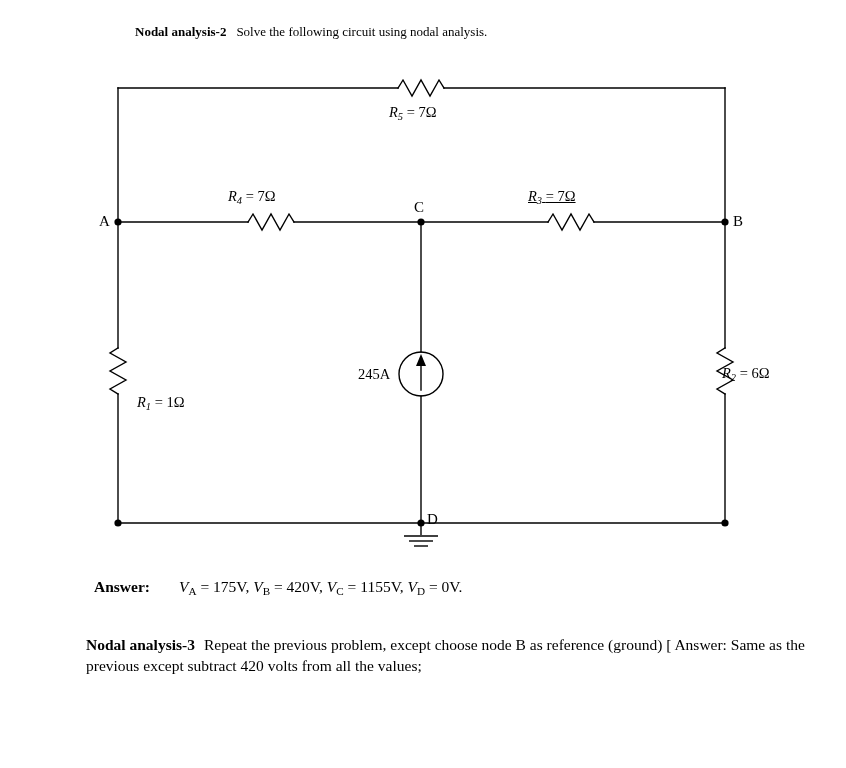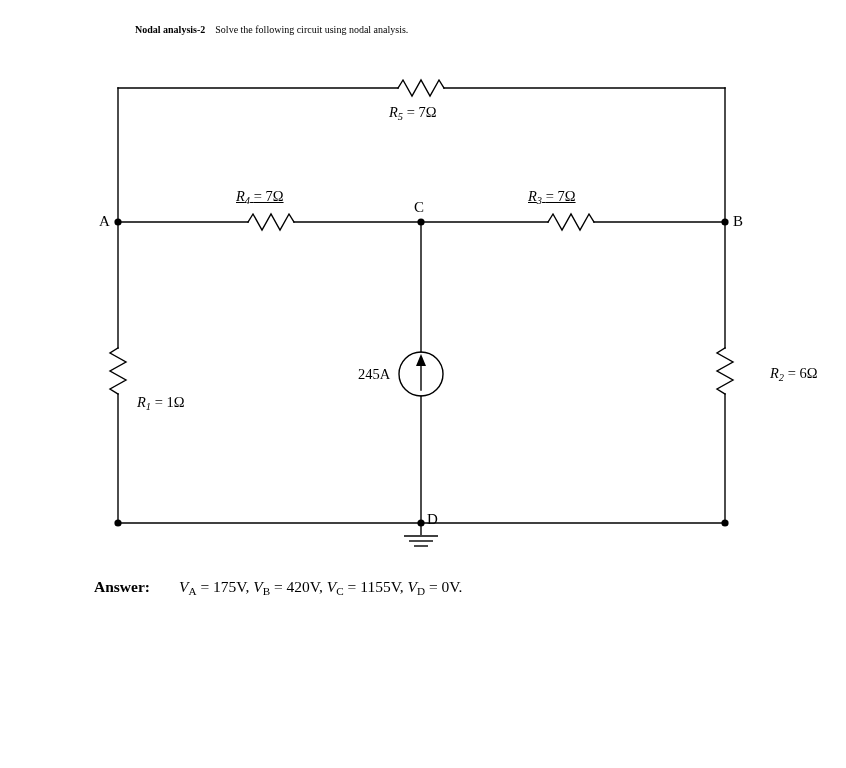--- a/index.html
+++ b/index.html
@@ -19,21 +19,21 @@
     position: relative;
     width: 846px;
     height: 768px;
   }
 
   
   .title-line {
     position: absolute;
     left: 135px;
     top: 24px;
-    font-size: 10px;
+    font-size: 13px;
     white-space: nowrap;
   }
   .title-line .lead {
     font-weight: bold;
   }
   .title-line .body {
     margin-left: 10px;
   }
 
   .answer-line {
@@ -159,43 +159,47 @@
         <circle cx="421" cy="523" r="3.6"></circle>
         <circle cx="118" cy="523" r="3.6"></circle>
         <circle cx="725" cy="523" r="3.6"></circle>
       </g>
     </svg>
 
     <div class="clabel" style="left:389px; top:104px;">
       <span class="var">R</span><span class="sub">5</span>&nbsp;<span>= 7Ω</span>
     </div>
 
-    <div class="clabel" style="left:236px; top:188px;text-decoration:underline;">
+    <div class="clabel" style="left:228px; top:188px;">
       <span class="var">R</span><span class="sub">4</span>&nbsp;<span>= 7Ω</span>
     </div>
 
     <div class="clabel" style="left:528px; top:188px;text-decoration:underline;">
       <span class="var">R</span><span class="sub">3</span>&nbsp;<span>= 7Ω</span>
     </div>
 
     <div class="clabel" style="left:137px; top:365px;margin-top:29px;">
       <span class="var">R</span><span class="sub">1</span>&nbsp;<span>= 1Ω</span>
     </div>
 
-    <div class="clabel" style="left:770px; top:365px;">
+    <div class="clabel" style="left:722px; top:365px;">
       <span class="var">R</span><span class="sub">2</span>&nbsp;<span>= 6Ω</span>
     </div>
 
     <div class="clabel" style="left:358px; top:366px;">245A</div>
 
     <div class="nodelabel" style="left:99px; top:213px;">A</div>
     <div class="nodelabel" style="left:733px; top:213px;">B</div>
     <div class="nodelabel" style="left:414px; top:199px;">C</div>
     <div class="nodelabel" style="left:427px; top:511px;">D</div>
   </div>
 
   <div class="answer-line">
     <span class="lead">Answer:</span><span class="body"><span class="var">V</span><span class="nosub">A</span>&nbsp;<span>= 175V,</span>&nbsp;<span class="var">V</span><span class="nosub">B</span>&nbsp;<span>= 420V,</span>&nbsp;<span class="var">V</span><span class="nosub">C</span>&nbsp;<span>= 1155V,</span>&nbsp;<span class="var">V</span><span class="nosub">D</span>&nbsp;<span>= 0V.</span></span>
   </div>
 
+  <div class="para" id="para-3">
+    <span class="lead">Nodal analysis-3</span><span class="body">Repeat the previous problem, except choose node B as reference (ground) [</span>
+    <span>Answer: Same as the previous except subtract 420 volts from all the values;</span>
+  </div>
 
 
 </div>
 
 </body></html>

